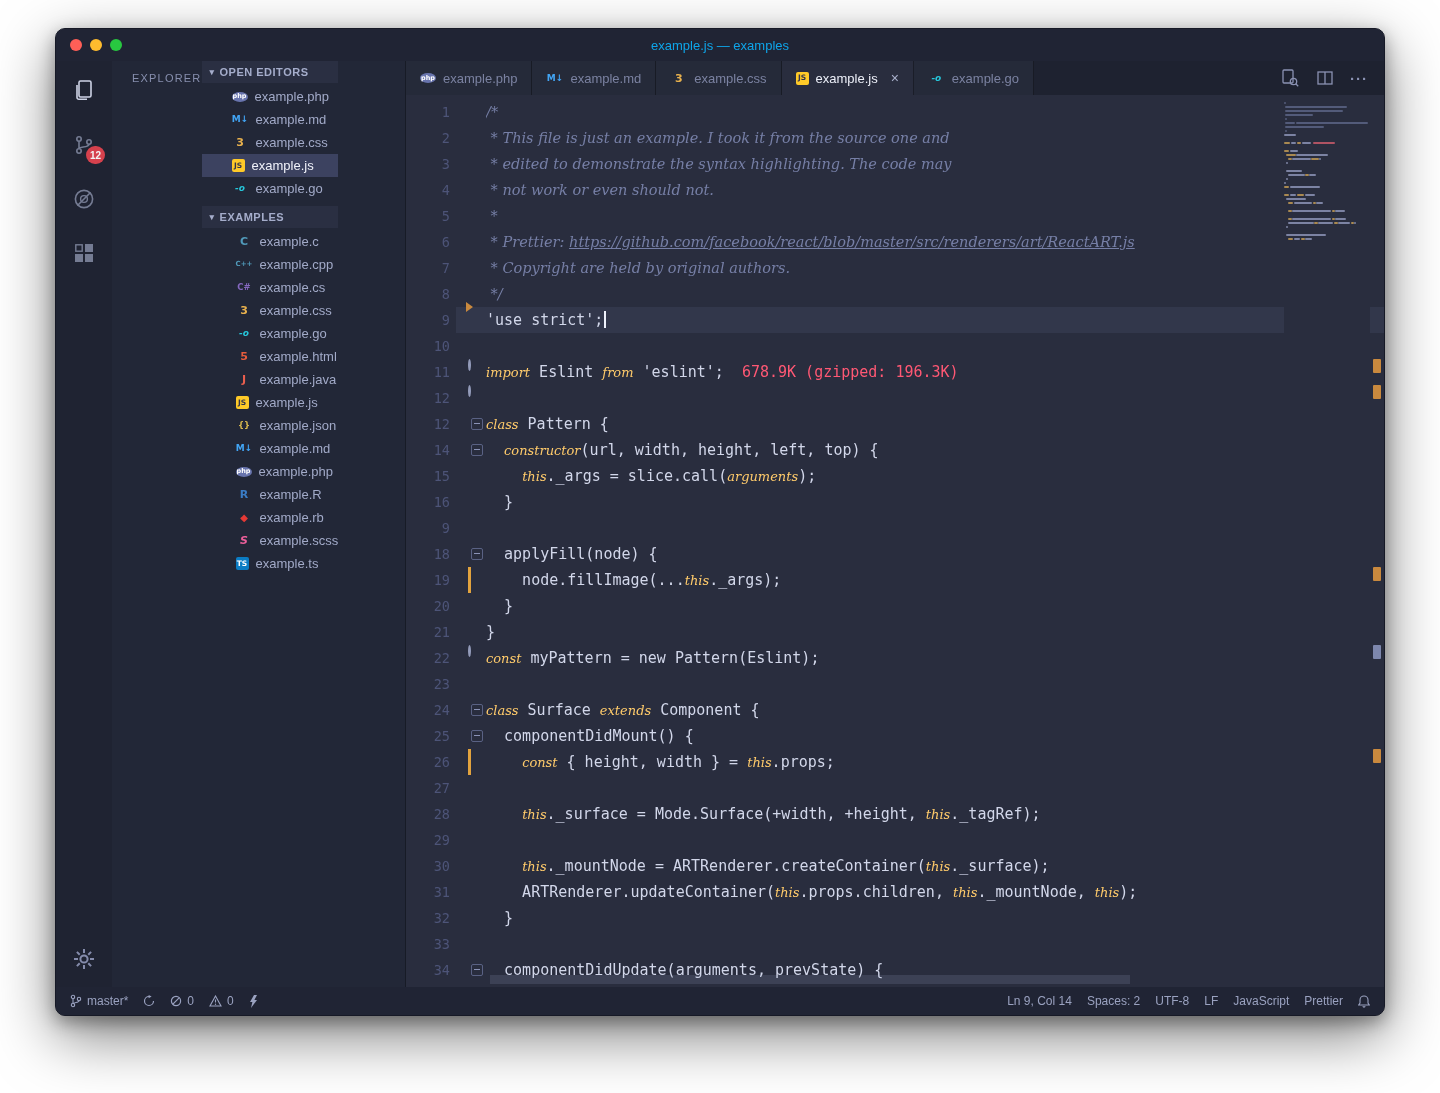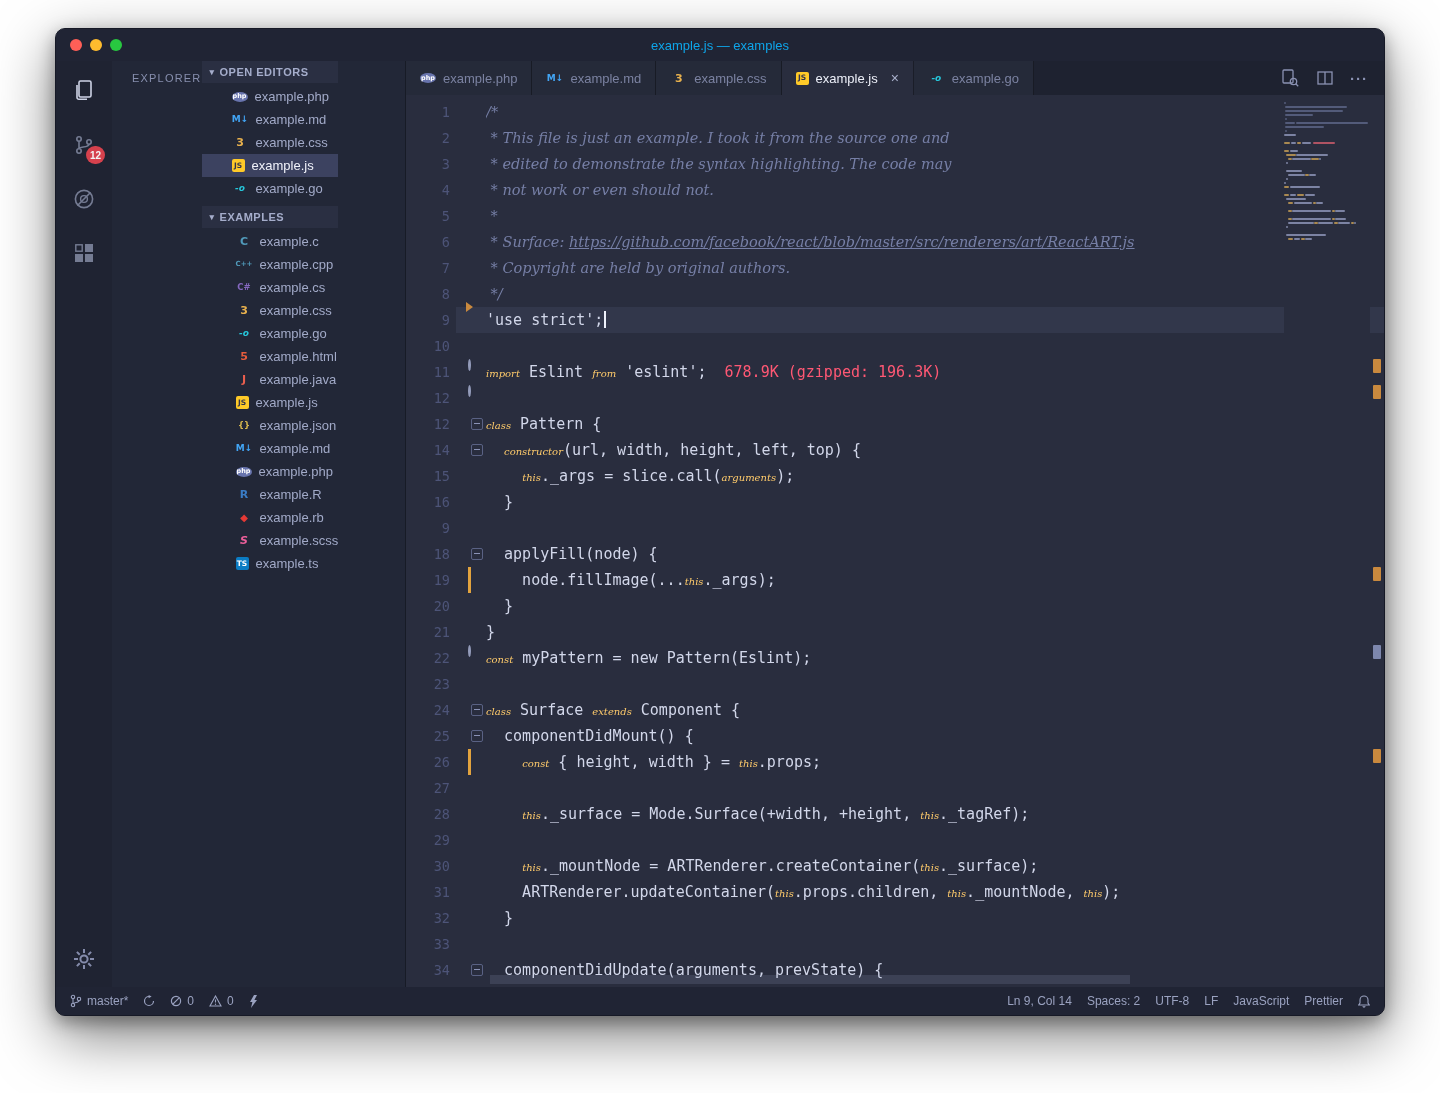--- a/index.html
+++ b/index.html
@@ -61,21 +61,21 @@
   .tab-actions{margin-left:auto;display:flex;align-items:center;gap:16px;padding-right:16px;color:#8b92b3}
   .ta-icon{display:flex;align-items:center}
   .ta-icon.more{font-size:15px;letter-spacing:1px;font-weight:bold}
   .editor{flex:1;position:relative;overflow:hidden;background:#292d3e}
   .code-area{position:absolute;inset:0;padding-top:4px;font-family:"DejaVu Sans Mono",monospace;font-size:15px}
   .row{display:flex;height:26px;line-height:26px;position:relative}
   .ln{width:50px;text-align:right;color:#4d5478;font-size:13.5px;padding-right:6px;flex:0 0 auto}
   .gut{width:30px;position:relative;flex:0 0 auto}
   .codeline{white-space:pre;color:#d2d7ea;flex:1;overflow:hidden}
   .row.current .gut,.row.current .codeline{background:rgba(133,144,192,.10)}
-  .tk-k{color:#ffcb6b;font-style:italic;font-family:"DejaVu Serif",serif;font-size:10px}
+  .tk-k{color:#ffcb6b;font-style:italic;font-family:"DejaVu Serif",serif;font-size:13px}
   .tk-c,.tk-cl{color:#767fa6;font-style:italic;font-family:"DejaVu Serif",serif;font-size:14.5px}
   .tk-cl{text-decoration:underline}
   .tk-a{color:#ff5874}
   .tk-p{color:#d2d7ea}
   .caret{display:inline-block;width:2px;height:17px;background:#eef1fb;vertical-align:-3px;margin-left:1px}
   .fold{position:absolute;right:3px;top:7px;width:12px;height:12px;border:1px solid #5a6284;border-radius:2px}
   .fold::after{content:"";position:absolute;left:2px;right:2px;top:4px;height:1px;background:#8a92b6}
   .chg{position:absolute;left:12px;top:0;bottom:0;width:3px}
   .chg.light{background:#aeb6d8;opacity:.8}
   .chg.orange{background:#e2a33e}
@@ -315,21 +315,21 @@
               <span class="codeline"><span class="tk-c"> * not work or even should not.</span></span>
             </div>
             <div class="row">
               <span class="ln">5</span>
               <span class="gut"></span>
               <span class="codeline"><span class="tk-c"> *</span></span>
             </div>
             <div class="row">
               <span class="ln">6</span>
               <span class="gut"></span>
-              <span class="codeline"><span class="tk-c"> * Surface: </span><span class="tk-cl">https://github.com/facebook/react/blob/master/src/renderers/art/ReactART.js</span></span>
+              <span class="codeline"><span class="tk-c"> * Prettier: </span><span class="tk-cl">https://github.com/facebook/react/blob/master/src/renderers/art/ReactART.js</span></span>
             </div>
             <div class="row">
               <span class="ln">7</span>
               <span class="gut"></span>
               <span class="codeline"><span class="tk-c"> * Copyright are held by original authors.</span></span>
             </div>
             <div class="row">
               <span class="ln">8</span>
               <span class="gut">
                 <span class="chg-arrow"></span>

